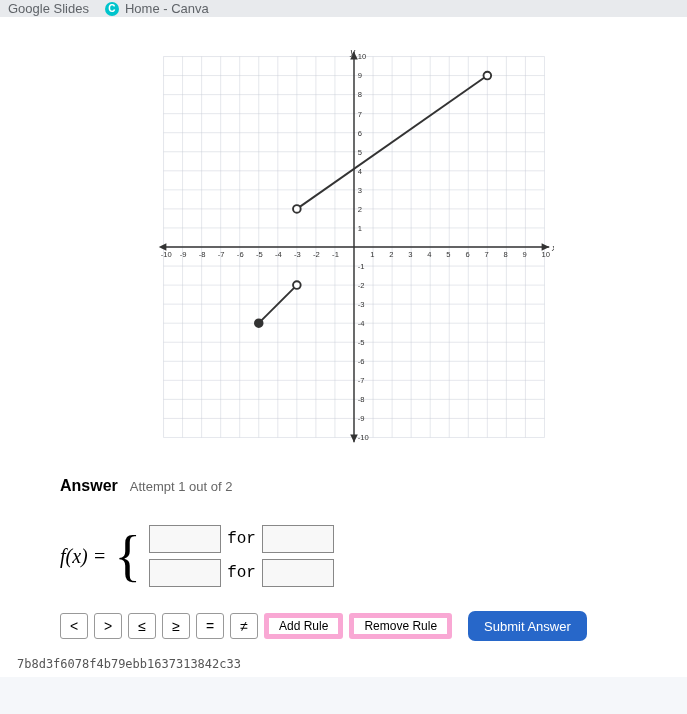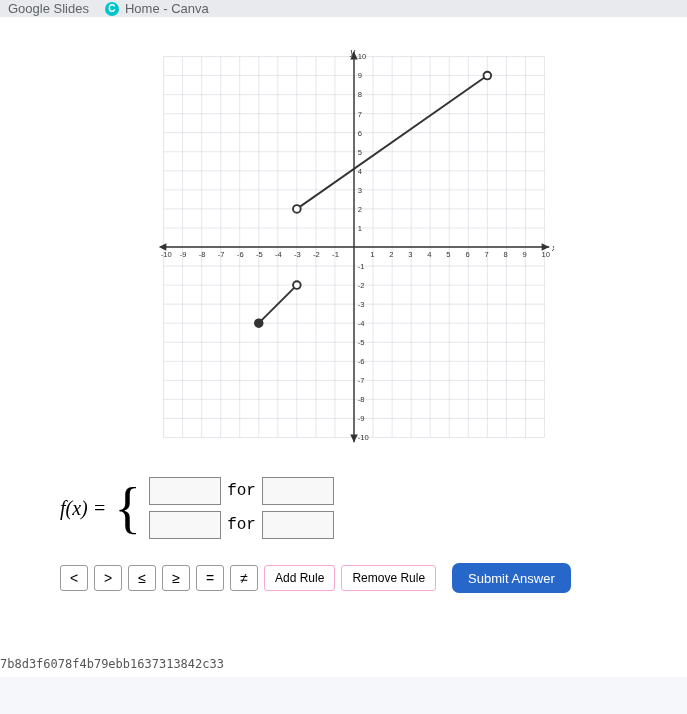--- a/index.html
+++ b/index.html
@@ -85,41 +85,41 @@
     border: 1px solid #999;
     background: #fff;
     font-size: 14px;
     cursor: pointer;
     display: flex; align-items: center; justify-content: center;
     border-radius: 3px;
   }
   .text-btn {
     height: 26px;
     padding: 0 10px;
-    border: 1px solid #f9a8d4;
+    border: 5px solid #f9a8d4;
     background: #fff;
     font-size: 12px;
     cursor: pointer;
     border-radius: 3px;
   }
   .submit-btn {
     height: 30px;
     padding: 0 16px;
     background: #2767c9;
     color: #fff;
     border: none;
     font-size: 13px;
     cursor: pointer;
     border-radius: 7px;
     margin-left: 10px;
   }
   .footer-hash {
     position: absolute;
     bottom: 6px;
-    left: 0;
+    left: 17px;
     font-size: 12px;
     color: #555;
     font-family: monospace;
   }
 </style>
 </head>
 <body>
 
 <div class="tab-bar">
   <div class="tab-item">
@@ -240,20 +240,24 @@
           <line x1="110" y1="290" x2="150" y2="250"></line>
           <circle cx="110" cy="290" r="4" stroke="#333" stroke-width="2" fill="#333"></circle>
           <circle cx="150" cy="250" r="4" stroke="#333" stroke-width="2" fill="#fff"></circle>
           <line x1="150" y1="170" x2="350" y2="30"></line>
           <circle cx="150" cy="170" r="4" stroke="#333" stroke-width="2" fill="#fff"></circle>
           <circle cx="350" cy="30" r="4" stroke="#333" stroke-width="2" fill="#fff"></circle>
         </g>
     </svg>
   </div>
 
+  <div class="answer-row">
+    <span class="answer-label">Answer</span>
+    <span class="attempt">Attempt 1 out of 2</span>
+  </div>
 
   <div class="piecewise">
     <span style="font-style:italic;">f(x) =</span>
     <span class="brace">{</span>
     <div class="rules">
       <div class="rule-row">
         <input class="math-input" style="">
         <span class="for-label">for</span>
         <input class="math-input" style="">
       </div>

